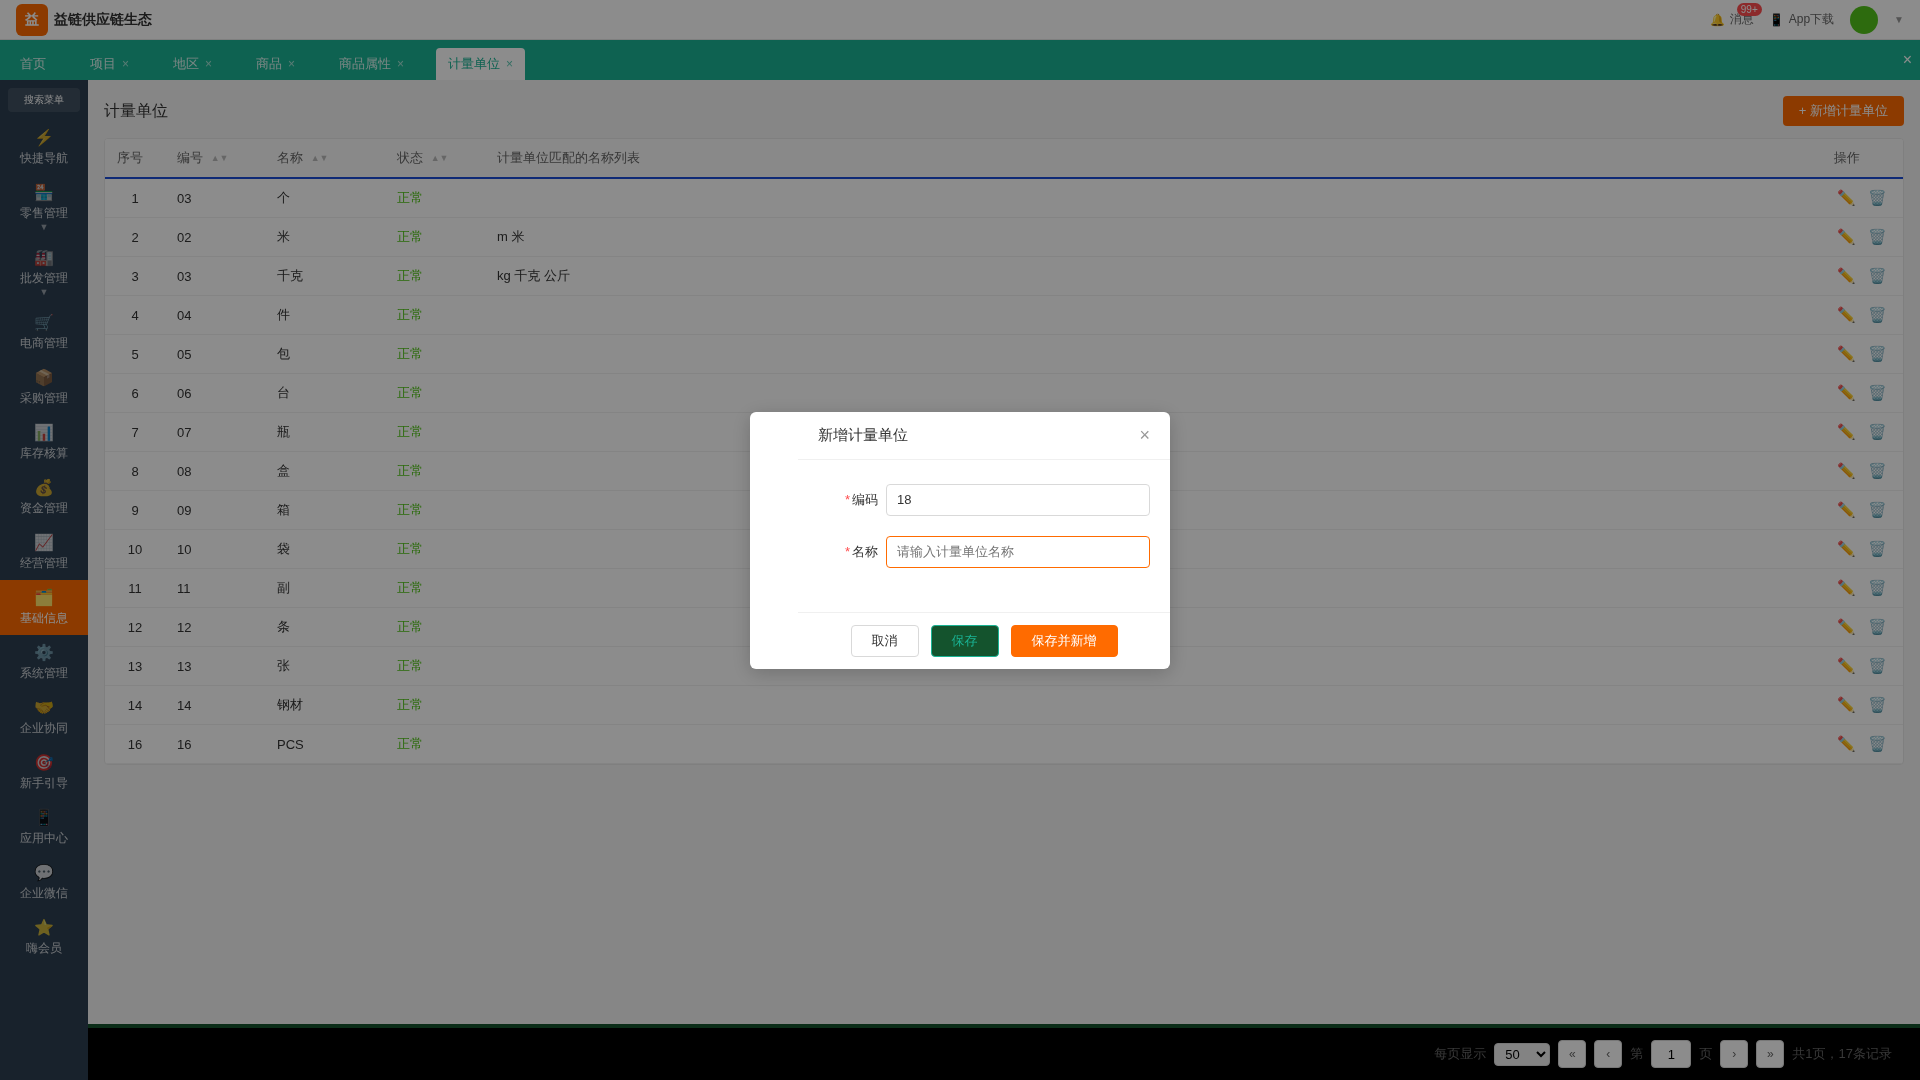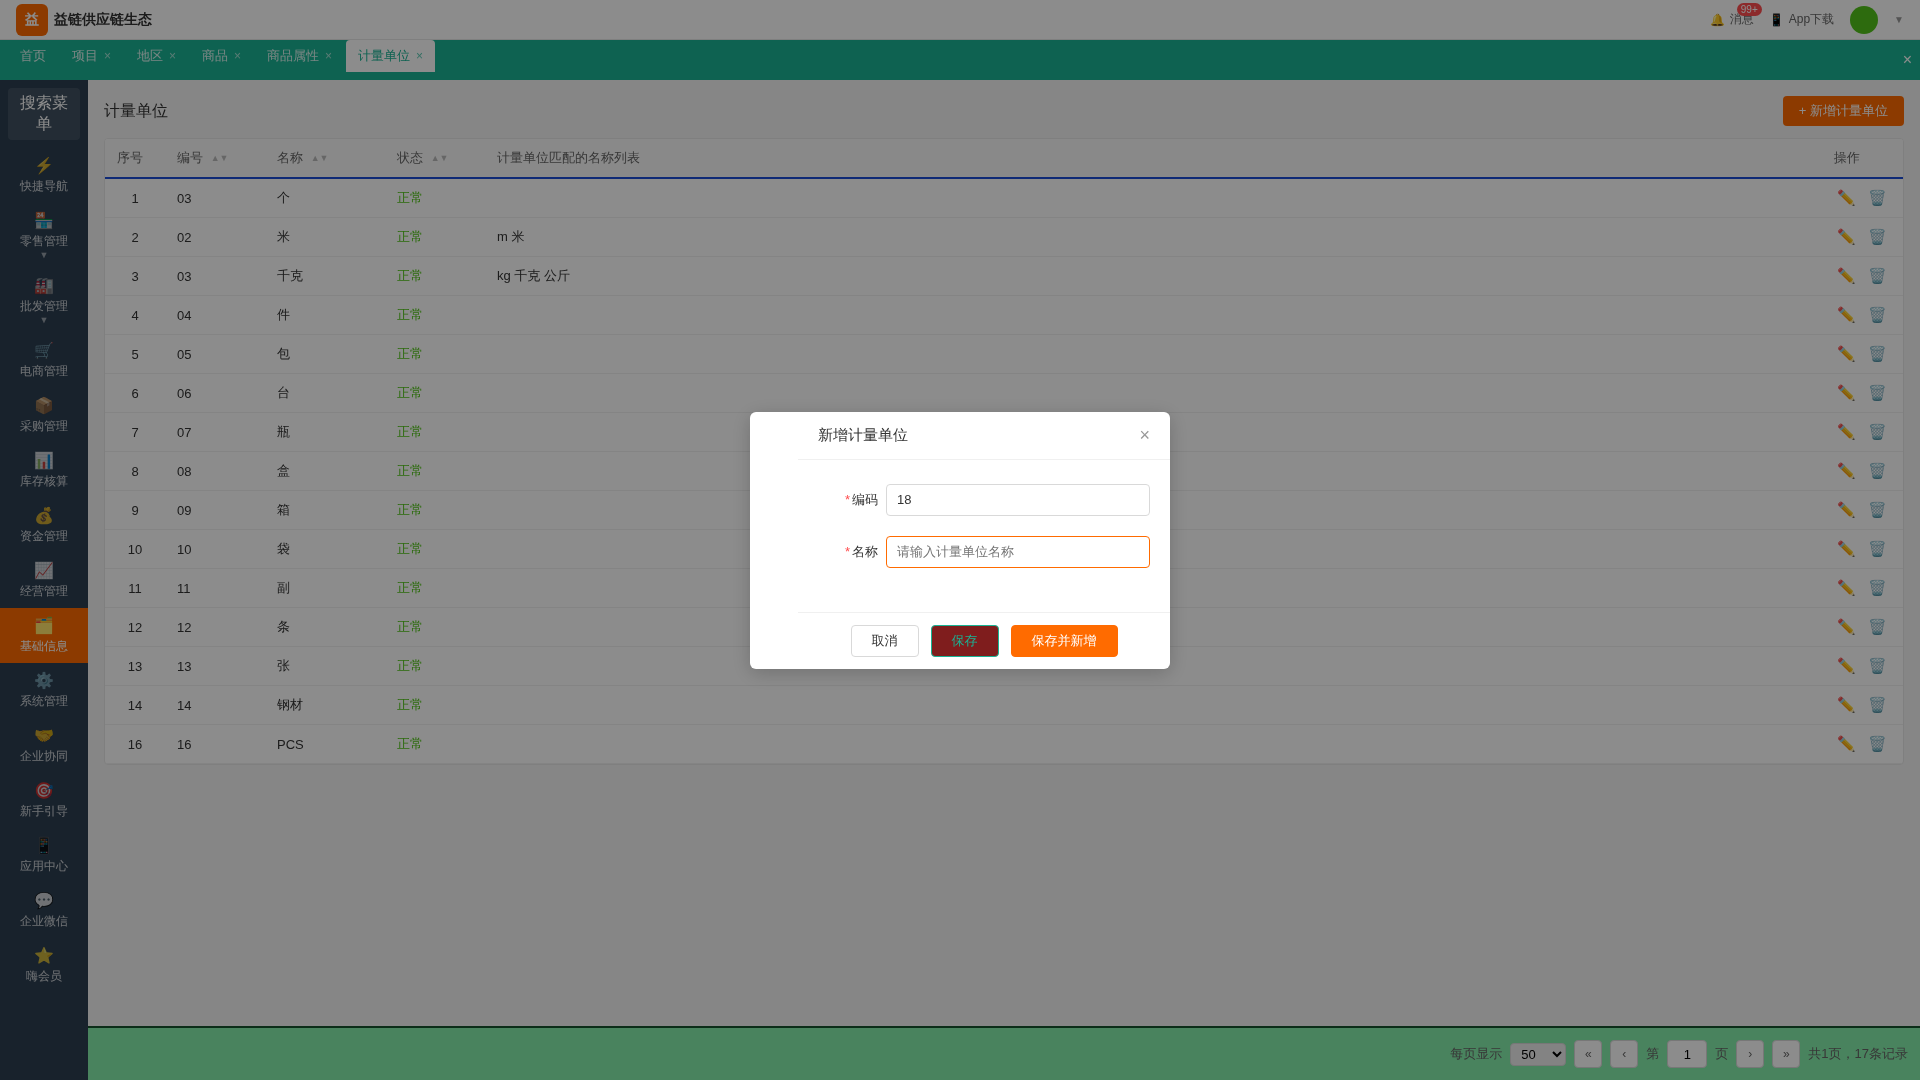--- a/index.html
+++ b/index.html
@@ -25,23 +25,23 @@
     .badge-btn { position: relative; display: flex; align-items: center; gap: 4px; cursor: pointer; color: #666; font-size: 12px; }
     .badge { position: absolute; top: -8px; right: -8px; background: #ff4d4f; color: #fff; border-radius: 10px; font-size: 10px; padding: 1px 4px; min-width: 16px; text-align: center; }
     .avatar { width: 28px; height: 28px; background: #52c41a; border-radius: 50%; }
     .dropdown-arrow { color: #999; font-size: 10px; }
 
     
     .tab-bar {
       height: 40px;
       background: #1ab394;
       display: flex;
-      align-items: flex-start;
+      align-items: flex-end;
       padding: 0 8px;
-      gap: 2px;
+      gap: 20px;
       position: relative;
     }
     .tab {
       height: 32px;
       padding: 0 12px;
       display: flex;
       align-items: center;
       gap: 6px;
       cursor: pointer;
       border-radius: 4px 4px 0 0;
@@ -73,21 +73,21 @@
       background: #2c3e50;
     }
     .sidebar-search-btn {
       width: 100%;
       background: rgba(255,255,255,0.1);
       border: none;
       border-radius: 4px;
       color: #fff;
       padding: 5px 8px;
       cursor: pointer;
-      font-size: 16px;
+      font-size: 10px;
       text-align: center;
     }
     .sidebar-item {
       display: flex;
       align-items: center;
       justify-content: center;
       flex-direction: column;
       padding: 8px 4px;
       cursor: pointer;
       color: rgba(255,255,255,0.75);
@@ -176,24 +176,24 @@
     .col-name { width: 120px; }
     .col-status { width: 100px; }
     .col-match { flex: 1; }
     .col-action { width: 80px; }
 
     
     .pagination-bar {
       display: flex;
       align-items: center;
       justify-content: flex-end;
-      padding: 12px 12px;
+      padding: 12px 28px;
       gap: 8px;
-      background: #86efac;
-      border-top: 2px solid #14532d;
+      background: #000000;
+      border-top: 4px solid #14532d;
       font-size: 13px;
       color: #666;
     }
     .page-size-select {
       border: 1px solid #d9d9d9;
       border-radius: 4px;
       padding: 2px 6px;
       font-size: 13px;
       cursor: pointer;
     }
@@ -300,21 +300,21 @@
       border: 1px solid #d9d9d9;
       background: #fff;
       border-radius: 4px;
       cursor: pointer;
       font-size: 13px;
       color: #333;
     }
     .btn-save {
       padding: 6px 20px;
       border: 1px solid #1ab394;
-      background: #7f1d1d;
+      background: #14532d;
       color: #1ab394;
       border-radius: 4px;
       cursor: pointer;
       font-size: 13px;
     }
     .btn-save-new {
       padding: 6px 20px;
       background: #ff6b00;
       color: #fff;
       border: 1px solid #ff6b00;

